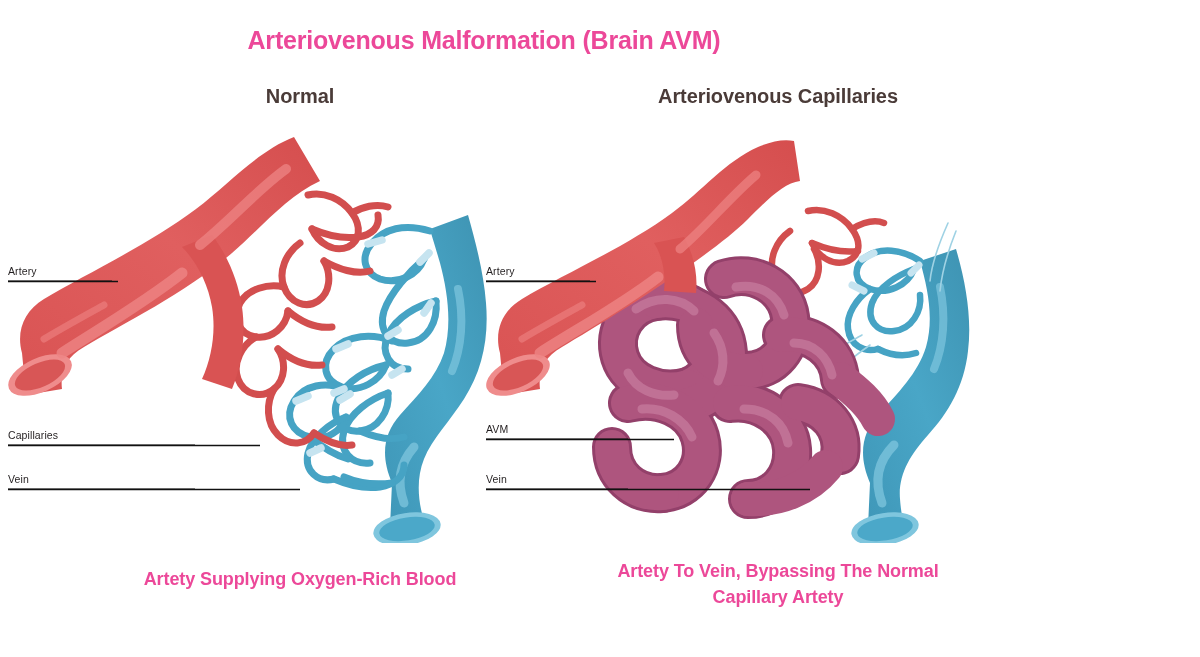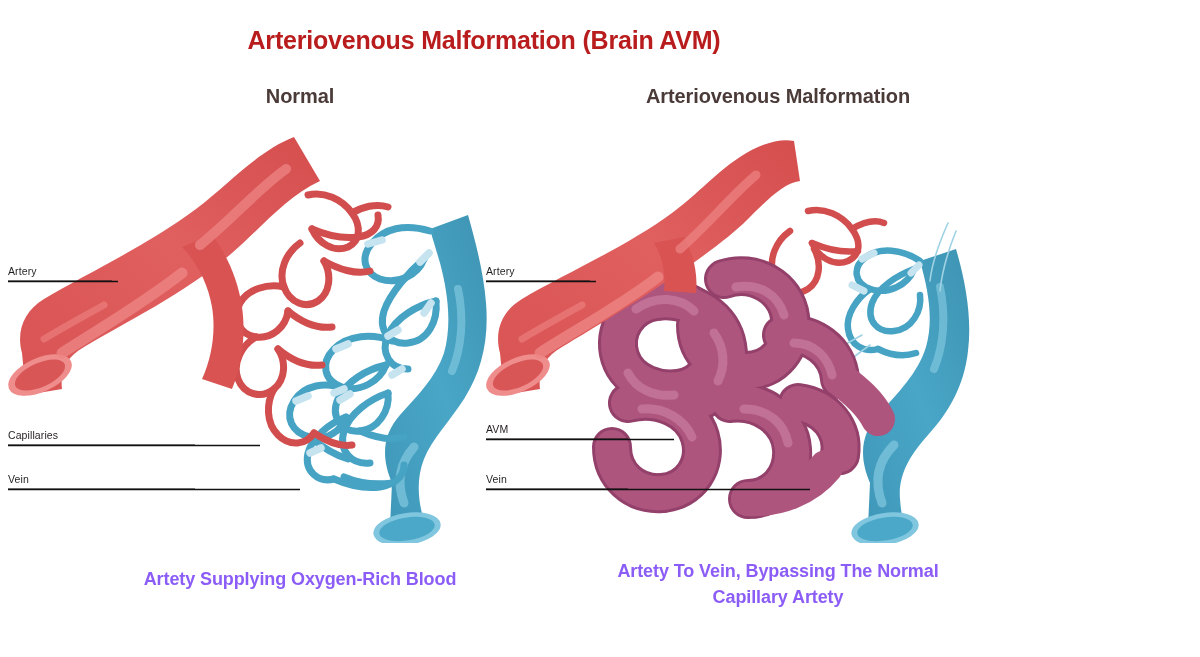--- a/index.html
+++ b/index.html
@@ -25,21 +25,21 @@
   }
 
   .main-title {
     position: absolute;
     top: 26px;
     left: 0;
     width: 968px;
     text-align: center;
     font-size: 25px;
     font-weight: bold;
-    color: #b91c1c;
+    color: #ec4899;
     letter-spacing: -0.2px;
   }
 
   .panels {
     position: absolute;
     top: 75px;
     left: 0;
     width: 956px;
     height: 580px;
     display: flex;
@@ -63,21 +63,21 @@
     letter-spacing: -0.1px;
   }
 
   .panel-caption {
     position: absolute;
     left: 0;
     width: 600px;
     text-align: center;
     font-size: 18px;
     font-weight: bold;
-    color: #8b5cf6;
+    color: #ec4899;
     line-height: 1.42;
     letter-spacing: -0.1px;
   }
   .panel-caption.left-cap  { top: 492px; }
   .panel-caption.right-cap { top: 484px; }
 
   .figure {
     position: absolute;
     top: 28px;
     left: 0;
@@ -230,21 +230,21 @@
         </g>
       </svg>
 
       <div class="panel-caption left-cap">
         <div>Artety Supplying Oxygen-Rich Blood</div>
       </div>
     </div>
 
     <div class="panel">
 
-      <div class="panel-title">Arteriovenous Malformation</div>
+      <div class="panel-title">Arteriovenous Capillaries</div>
 
       <svg class="figure" viewBox="0 0 600 440">
         <defs>
           <linearGradient id="artG2" x1="0" y1="1" x2="1" y2="0">
             <stop offset="0%" stop-color="#D95353"></stop>
             <stop offset="55%" stop-color="#E05F5F"></stop>
             <stop offset="100%" stop-color="#D54E4E"></stop>
           </linearGradient>
           <linearGradient id="veinG2" x1="0" y1="1" x2="1" y2="0">
             <stop offset="0%" stop-color="#3F97B8"></stop>

